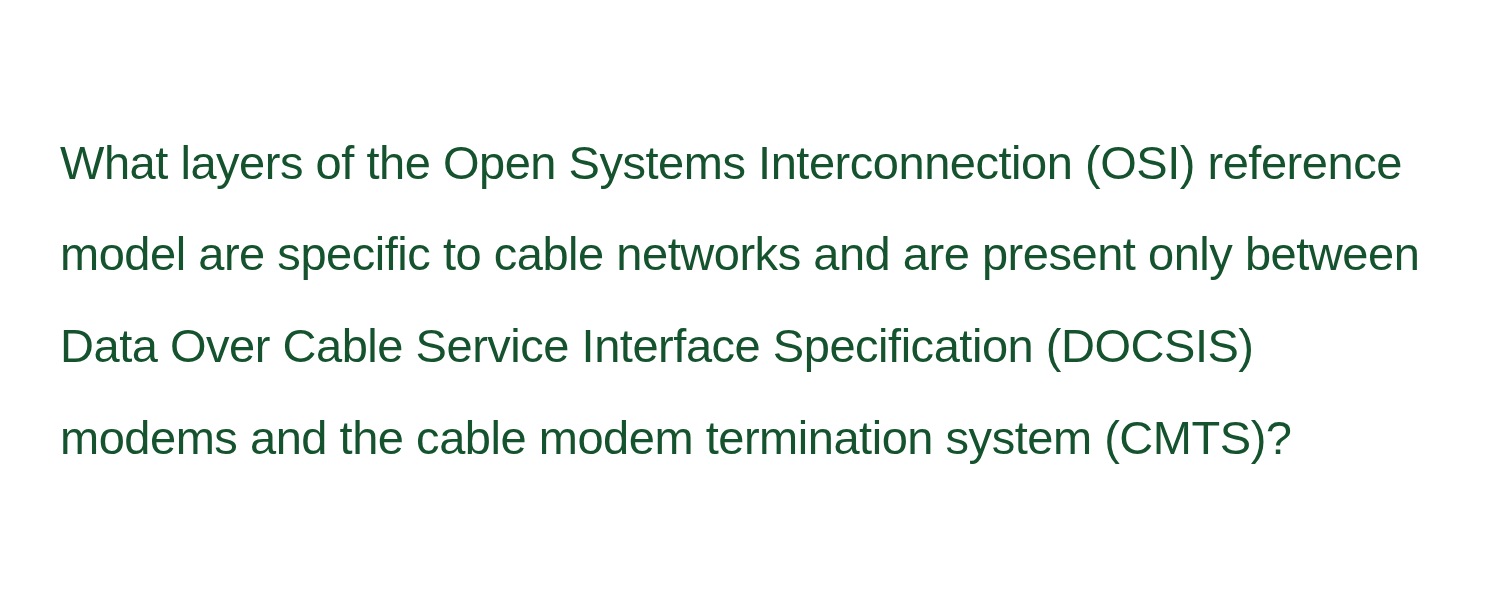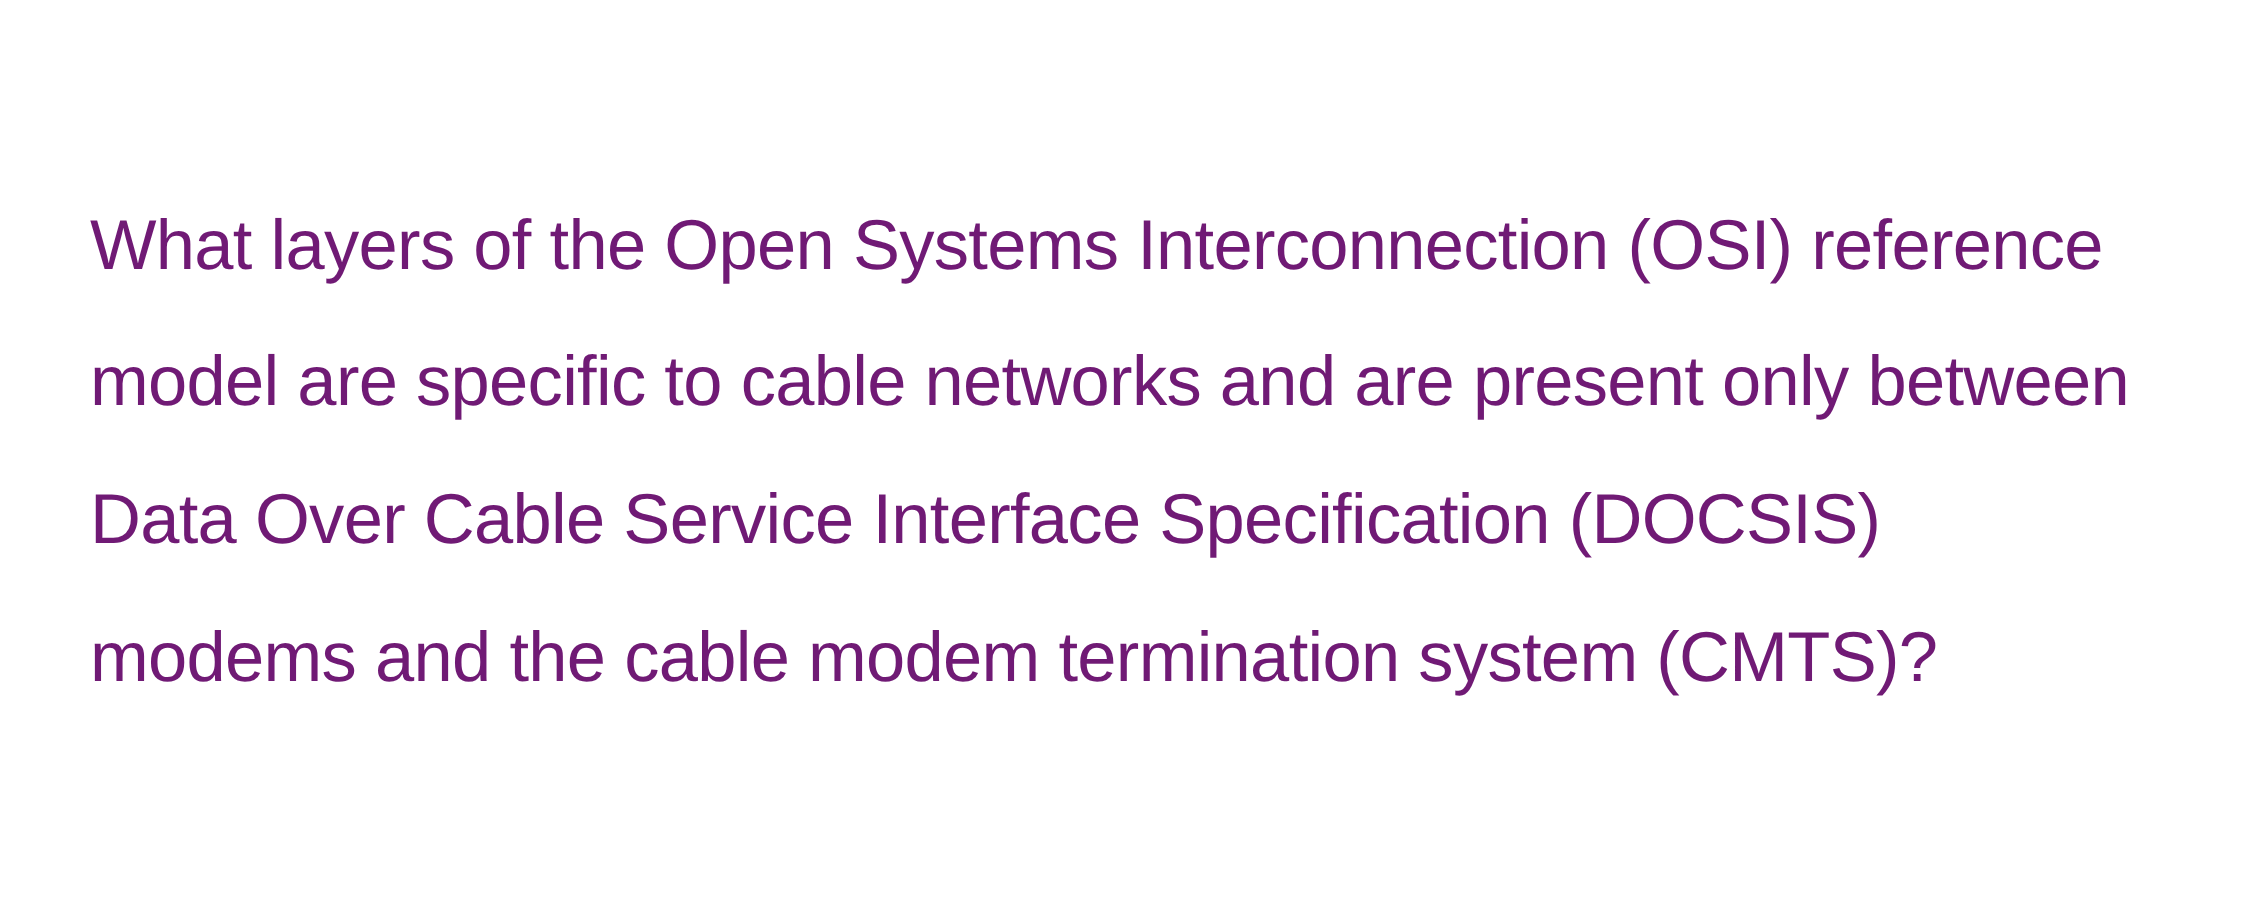--- a/index.html
+++ b/index.html
@@ -12,21 +12,21 @@
       height: 600px;
       background: #ffffff;
       font-family: -apple-system, BlinkMacSystemFont, "Segoe UI", Helvetica, Arial, sans-serif;
       display: flex;
       align-items: center;
       padding: 0 60px;
     }
     .question-text {
       font-size: 47px;
       line-height: 1.95;
-      color: #701a75;
+      color: #14532d;
       font-weight: 400;
       letter-spacing: -0.01em;
     }
   </style>
 </head>
 <body>
 
 <p class="question-text">What layers of the Open Systems Interconnection (OSI) reference model are specific to cable networks and are present only between Data Over Cable Service Interface Specification (DOCSIS) modems and the cable modem termination system (CMTS)?</p>
 
 </body></html>

